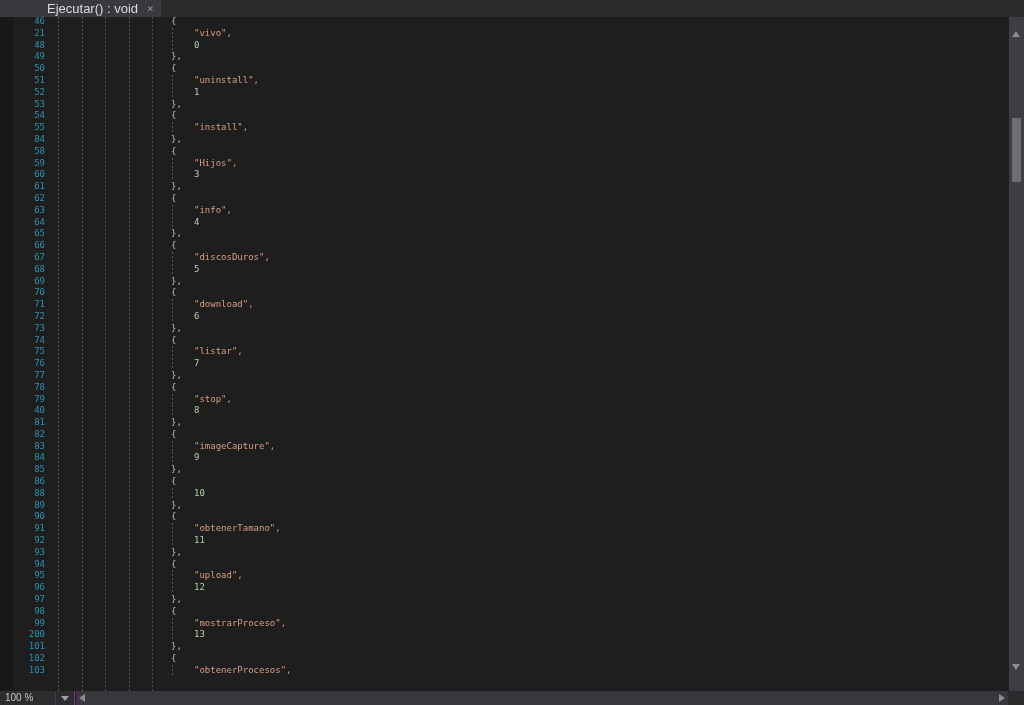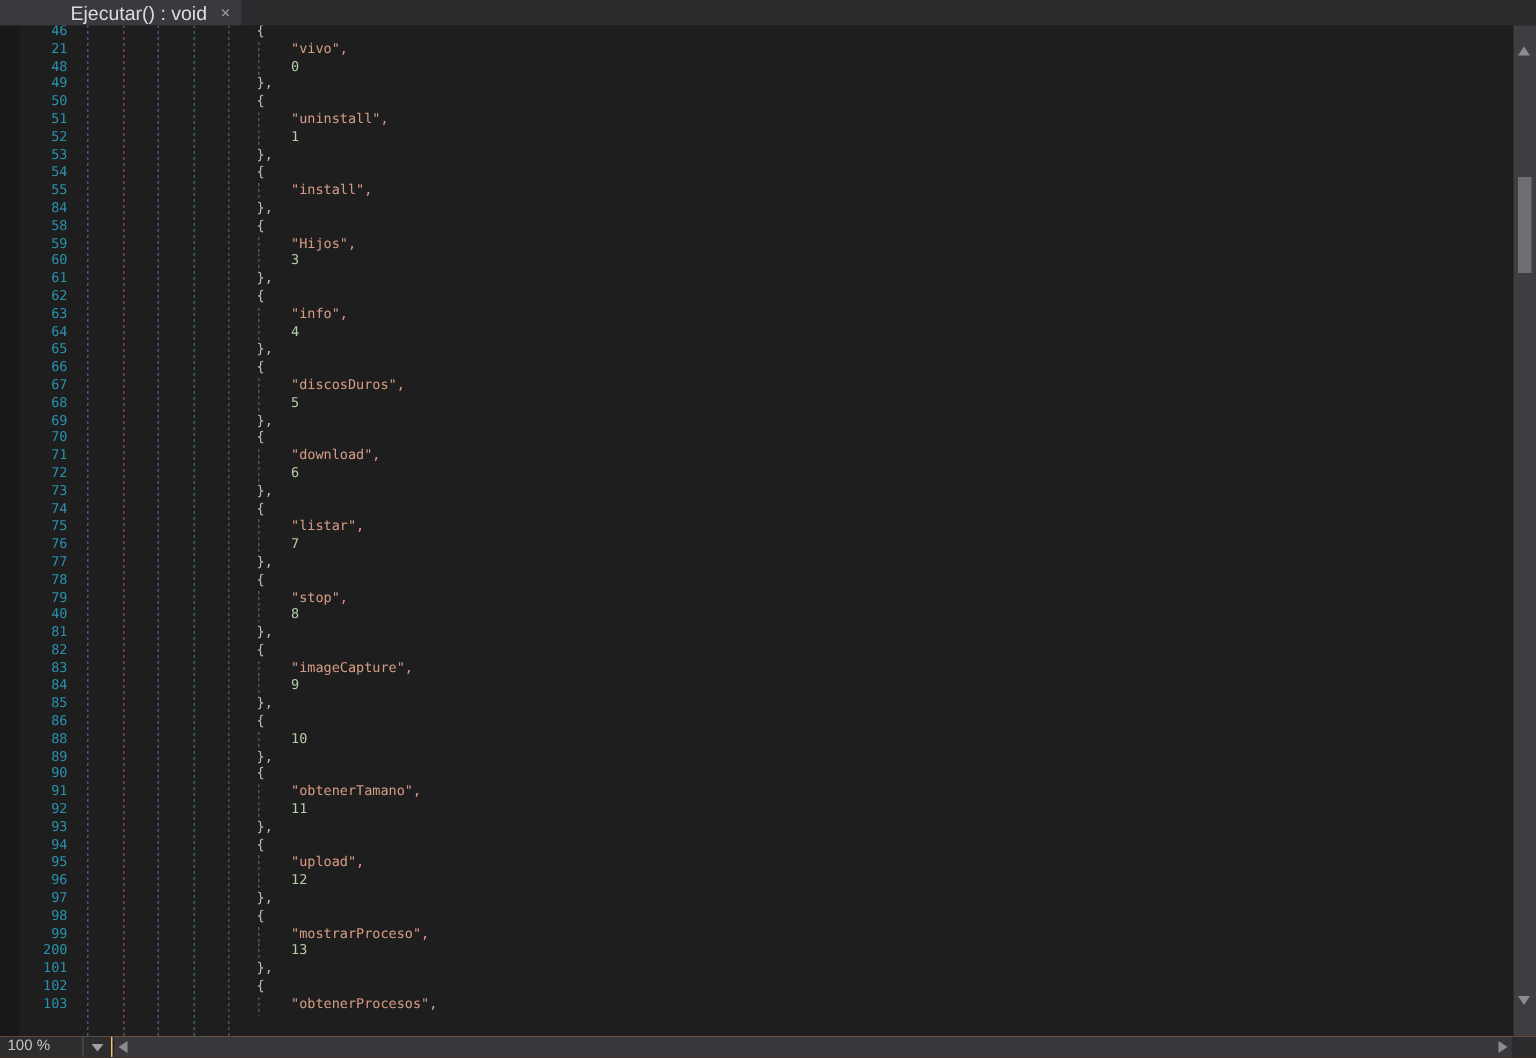--- a/index.html
+++ b/index.html
@@ -31,21 +31,21 @@
   
   .vscroll { position:absolute; left:1009px; top:17px; width:15px; height:674px; background:#3E3E42; }
   .vthumb { position:absolute; left:3px; width:9px; background:#6E6E71; }
   .tri { width:0; height:0; position:absolute; }
   .tri-up    { left:3px; border-left:4.5px solid transparent; border-right:4.5px solid transparent; border-bottom:6px solid #8C8C90; }
   .tri-down  { left:3px; border-left:4.5px solid transparent; border-right:4.5px solid transparent; border-top:6px solid #8C8C90; }
   .tri-left  { border-top:4.5px solid transparent; border-bottom:4.5px solid transparent; border-right:6px solid #8C8C90; }
   .tri-right { border-top:4.5px solid transparent; border-bottom:4.5px solid transparent; border-left:6px solid #8C8C90; }
 
   
-  .bottombar { position:absolute; left:0; top:691px; width:1024px; height:14px; background:#fdba74; }
+  .bottombar { position:absolute; left:0; top:691px; width:1024px; height:14px; background:#a21caf; }
   .zoom-ctrl { position:absolute; left:0; top:0; height:14px; width:55px; background:#2D2D30;
                color:#C5C5C5; font-size:10px; line-height:14px; padding-left:5px; }
   .zoom-drop { position:absolute; left:55px; top:0; height:14px; width:19px; background:#2D2D30;
                border-left:1px solid #3E3E42; }
   .zoom-drop .dd { position:absolute; left:5px; top:5px; width:0; height:0;
                    border-left:4px solid transparent; border-right:4px solid transparent; border-top:5px solid #A0A0A4; }
   .hsep { position:absolute; left:75px; top:0; width:1px; height:14px; background:#242428; }
   .hscroll { position:absolute; left:76px; top:0; height:14px; width:932px; background:#38383C; }
   .corner { position:absolute; left:1008px; top:0; width:16px; height:14px; background:#2B2B2E; }
 </style>

